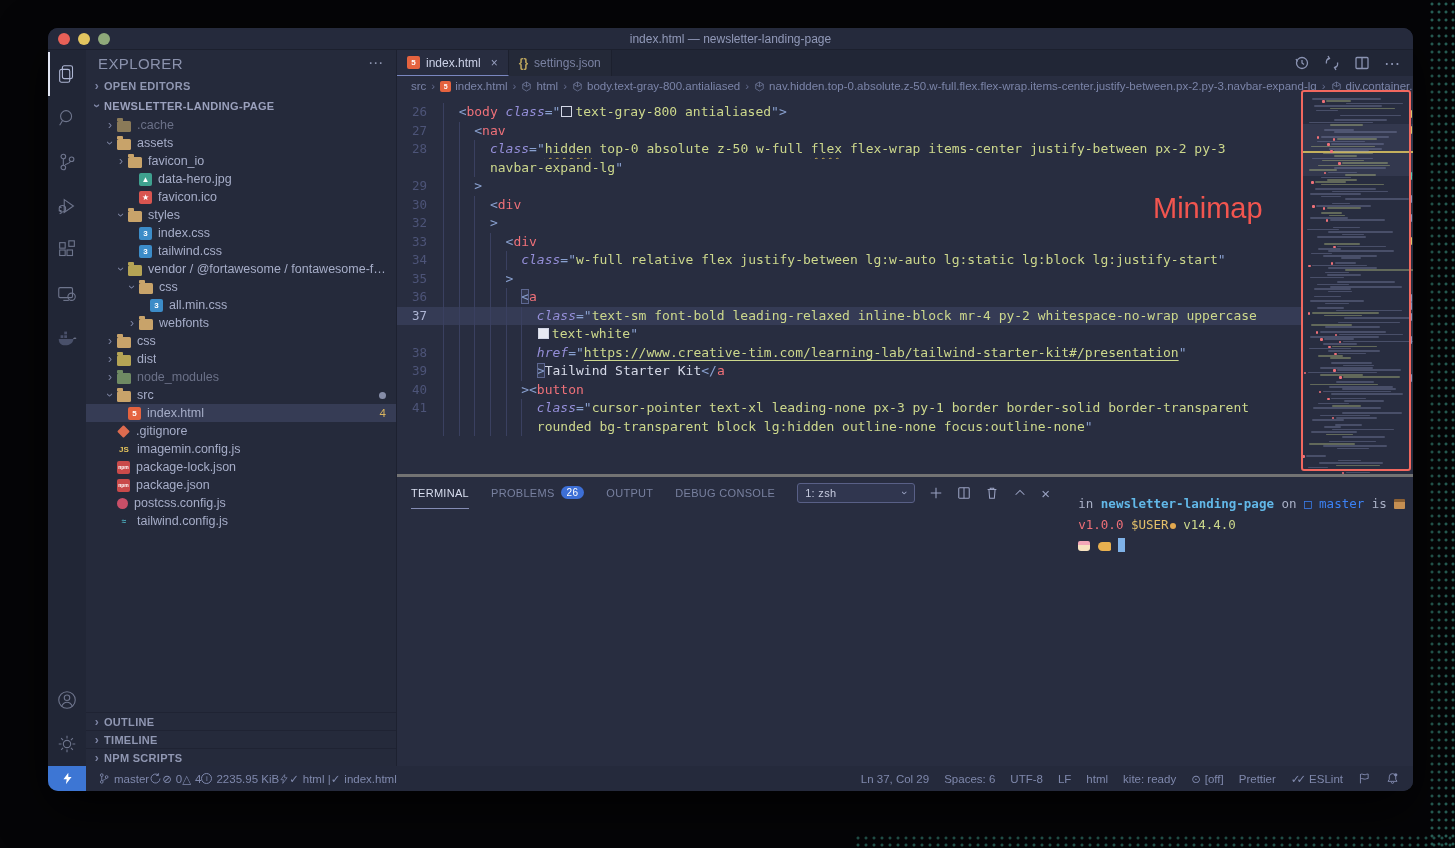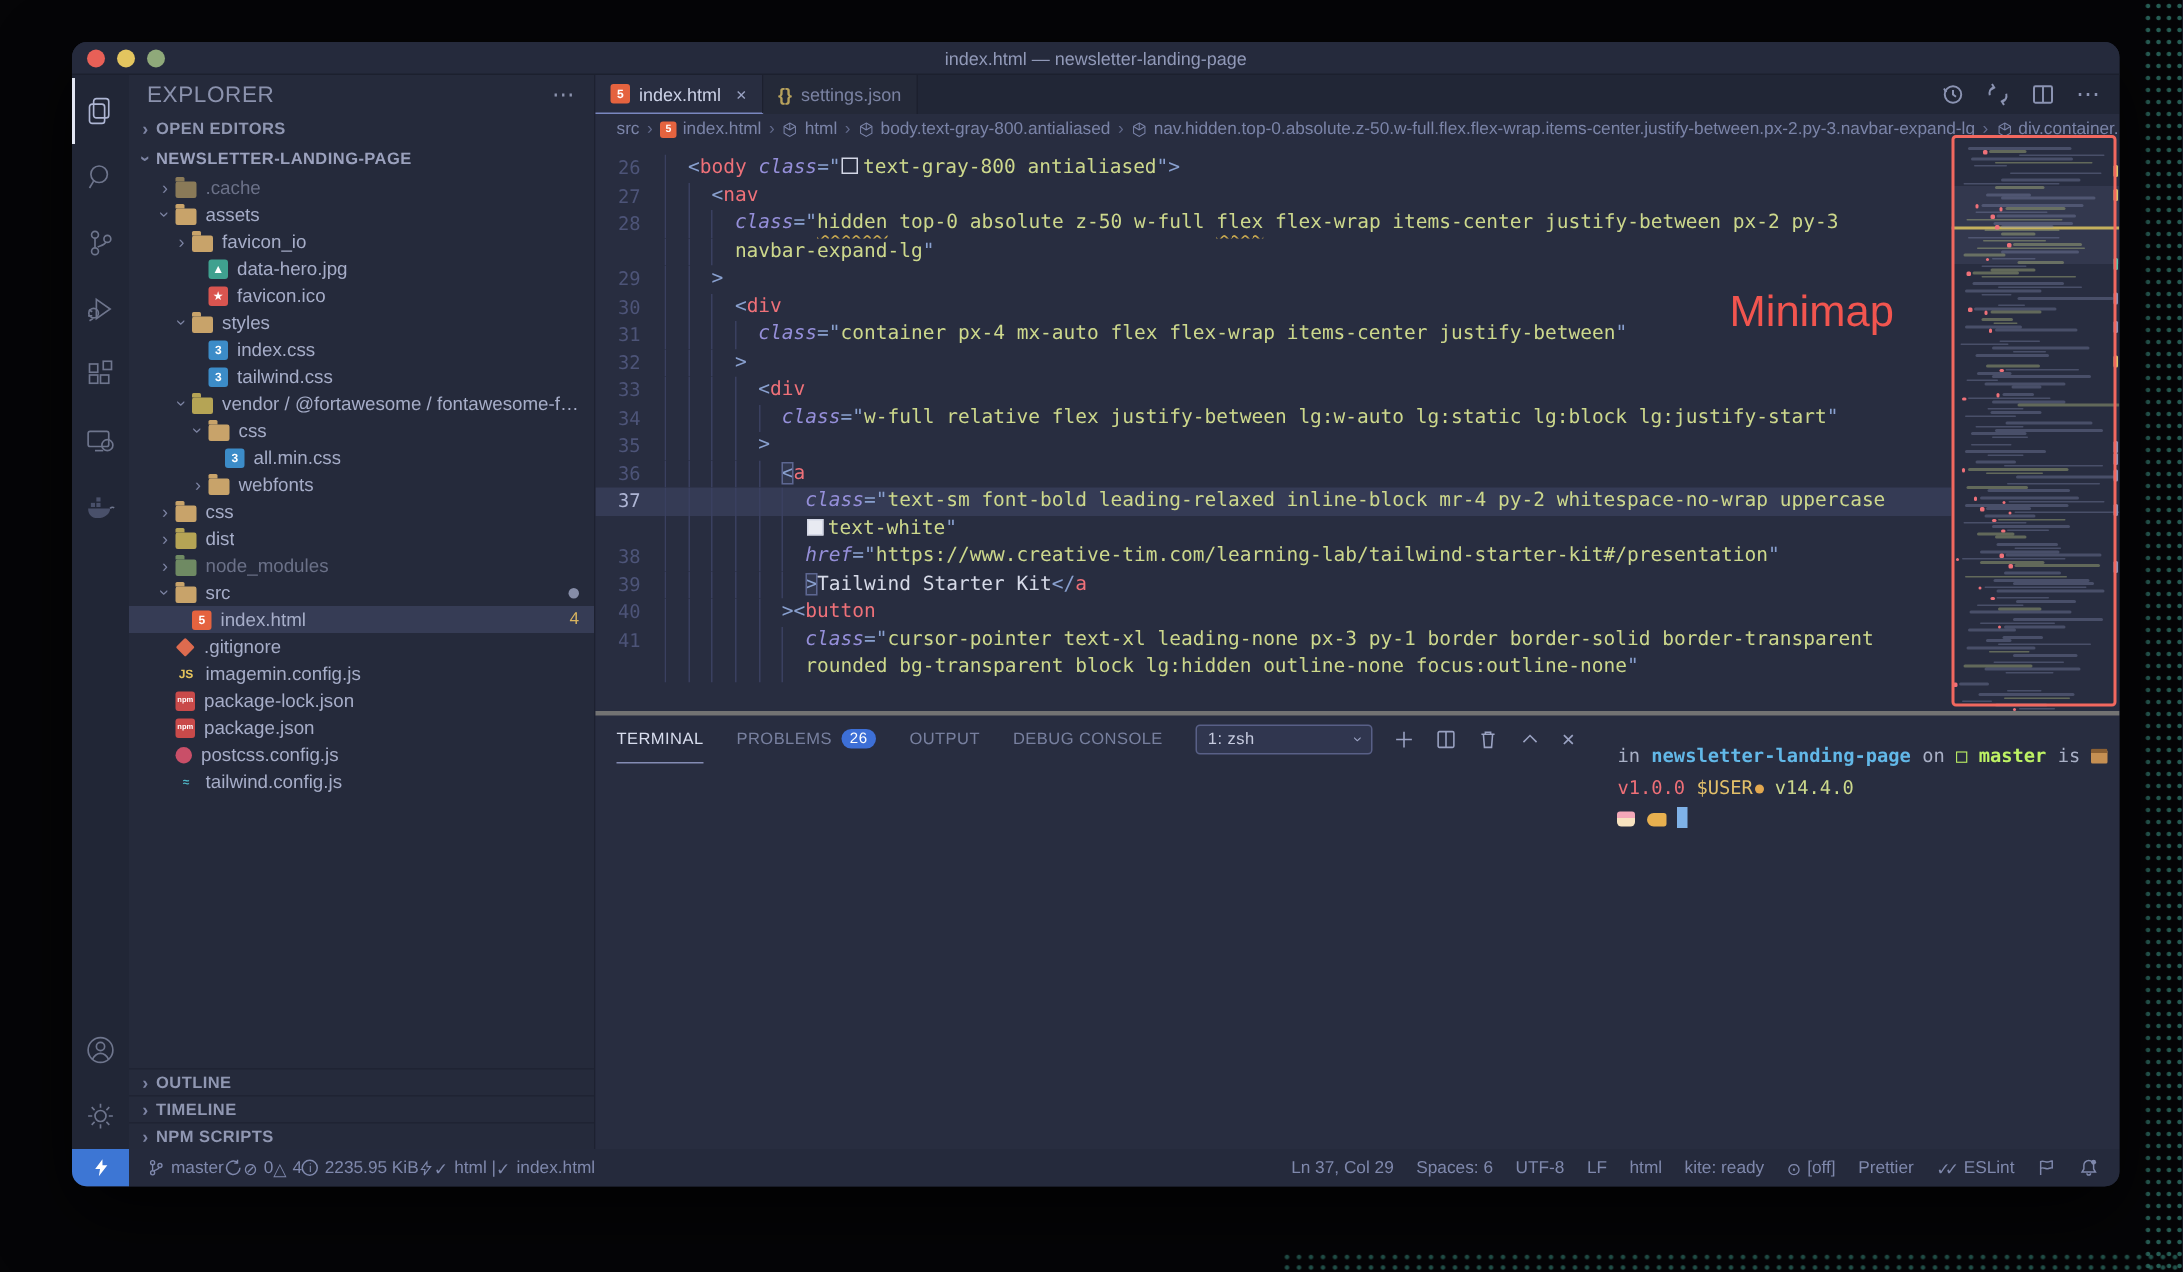--- a/index.html
+++ b/index.html
@@ -62,21 +62,21 @@
   .codearea{flex:1;position:relative;background:#282d40;min-height:0;overflow:hidden}
   .code{position:absolute;left:0;top:0;right:112px;bottom:0;padding-top:7px;font-family:"DejaVu Sans Mono",monospace;font-size:13px;overflow:hidden}
   .crow{display:flex;height:18.5px;line-height:18.5px;white-space:pre}
   .crow.cur{background:#353b55}
   .lineno{width:46px;padding-right:16px;text-align:right;color:#4d5478;flex:none;font-size:12.5px}
   .crow.cur .lineno{color:#aeb5d4}
   .ctext{flex:1;overflow:hidden}
   .guide{display:inline-block;width:2ch;border-left:1px solid #3a4060;height:18.5px;vertical-align:top}
   .tp{color:#89a0cf}.tt{color:#ef7179}.ta{color:#958fd9;font-style:italic}.ts{color:#cdd88c}.tx{color:#d6dae8}
   .sq{text-decoration:underline wavy #c9a94f 1px;text-underline-offset:4px;text-decoration-skip-ink:none}
-  .su{text-underline-offset:3px}
+  .su{text-decoration:underline;text-underline-offset:3px}
   .pb{outline:1px solid #5d6791;outline-offset:-1px;background:rgba(93,103,145,.18)}
   .db,.df{display:inline-block;width:11px;height:11px;border:1.5px solid #d3d7e6;margin:0 3px 0 1px;vertical-align:-1px}
   .df{background:#e8eaf2}
   
   .minimap{position:absolute;right:0;top:0;bottom:0;width:112px;background:#282d40;overflow:hidden}
   .mm-bar{position:absolute;height:1.6px;border-radius:1px}
   .mm-dot{position:absolute;width:2.5px;height:2.5px;background:#ef7179;border-radius:1px}
   .mm-viewport{position:absolute;left:0;right:0;background:rgba(130,140,180,.12)}
   .mm-curline{position:absolute;left:0;right:0;height:2px;background:rgba(222,198,96,.85)}
   .mm-marker{position:absolute;right:1px;width:3.5px;height:8px;border-radius:1px}
@@ -87,21 +87,21 @@
   .panel{height:292px;flex:none;border-top:3px solid #737373;background:#282d40;display:flex;flex-direction:row}
   .panel-tabs{height:32px;display:flex;align-items:center;padding:0 14px;gap:22px;font-size:11px;letter-spacing:.3px;color:#78809f;flex:none}
   .ptab{display:flex;align-items:center;gap:6px;height:100%;border-bottom:1px solid transparent}
   .ptab.active{color:#d9deef;border-bottom:1px solid #848cb4}
   .pbadge{background:#3d6fd6;color:#fff;border-radius:8px;font-size:10px;padding:1px 6px}
   .panel-right{margin-left:auto;display:flex;align-items:center;gap:14px;color:#9aa2c2}
   .shell-select{width:118px;height:20px;background:#30364f;border:1px solid #596087;border-radius:3px;display:flex;align-items:center;padding:0 7px;font-size:11px;color:#c6cbdf}
   .shell-select .chev{margin-left:auto;transform:rotate(90deg);display:inline-block;color:#9aa2c2}
   .panel-right svg{stroke:#9aa2c2;fill:none;stroke-width:1.2}
   .term{flex:1;padding:16px 0 0 14px;font-family:"DejaVu Sans Mono",monospace;font-size:12.5px;line-height:21px}
-  .t-d{color:#a9b0c6}.t-cy{color:#62b8e8;font-weight:bold}.t-pu{color:#bef264;font-weight:bold}
+  .t-d{color:#a9b0c6}.t-cy{color:#62b8e8;font-weight:bold}.t-pu{color:#3b82f6;font-weight:normal}
   .t-rd{color:#ee6f77}.t-yl{color:#e3c06a}.t-gr{color:#ccd88c}
   .t-dot{display:inline-block;width:6px;height:6px;border-radius:50%;background:#e3a84f;margin-left:1px}
   .t-pkg{display:inline-block;width:11px;height:10px;background:#c58f52;border-top:3px solid #8a5f33;border-radius:1px;vertical-align:-1px}
   .t-cake{display:inline-block;width:12px;height:10px;background:linear-gradient(#f3a7b8 45%,#f7e2c0 45%);border-radius:2px 2px 3px 3px;vertical-align:-1px}
   .t-hand{display:inline-block;width:13px;height:9px;background:#e8b04f;border-radius:5px 2px 2px 5px;vertical-align:-1px}
   .t-cur{display:inline-block;width:7px;height:14px;background:#7fb2e8;vertical-align:-2px}
   
   .statusbar{height:25px;background:#252a3c;flex:none;display:flex;align-items:stretch;font-size:11.5px;color:#7f88ac}
   .st-remote{width:38px;background:#3d76d4;color:#fff;display:flex;align-items:center;justify-content:center;flex:none}
   .st-left{display:flex;align-items:center;padding-left:12px}
@@ -447,21 +447,20 @@
           </span>
         </div>
       <div class="codearea">
         <div class="code" id="code">
             <div class="crow"><span class="lineno">26</span><span class="ctext"><span class="guide"></span><span class="tp">&lt;</span><span class="tt">body</span><span class="tx"> </span><span class="ta">class</span><span class="tp">="</span><span class="db"></span><span class="ts">text-gray-800 antialiased</span><span class="tp">"&gt;</span></span></div>
             <div class="crow"><span class="lineno">27</span><span class="ctext"><span class="guide"></span><span class="guide"></span><span class="tp">&lt;</span><span class="tt">nav</span></span></div>
             <div class="crow"><span class="lineno">28</span><span class="ctext"><span class="guide"></span><span class="guide"></span><span class="guide"></span><span class="ta">class</span><span class="tp">="</span><span class="ts sq">hidden</span><span class="ts"> top-0 absolute z-50 w-full </span><span class="ts sq">flex</span><span class="ts"> flex-wrap items-center justify-between px-2 py-3</span></span></div>
             <div class="crow"><span class="lineno"></span><span class="ctext"><span class="guide"></span><span class="guide"></span><span class="guide"></span><span class="ts">navbar-expand-lg</span><span class="tp">"</span></span></div>
             <div class="crow"><span class="lineno">29</span><span class="ctext"><span class="guide"></span><span class="guide"></span><span class="tp">&gt;</span></span></div>
             <div class="crow"><span class="lineno">30</span><span class="ctext"><span class="guide"></span><span class="guide"></span><span class="guide"></span><span class="tp">&lt;</span><span class="tt">div</span></span></div>
-            <div class="crow"><span class="lineno">31</span><span class="ctext"><span class="guide"></span><span class="guide"></span><span class="guide"></span><span class="guide"></span><span class="ta">class</span><span class="tp">="</span><span class="ts">container px-4 mx-auto flex flex-wrap items-center justify-between</span><span class="tp">"</span></span></div>
             <div class="crow"><span class="lineno">32</span><span class="ctext"><span class="guide"></span><span class="guide"></span><span class="guide"></span><span class="tp">&gt;</span></span></div>
             <div class="crow"><span class="lineno">33</span><span class="ctext"><span class="guide"></span><span class="guide"></span><span class="guide"></span><span class="guide"></span><span class="tp">&lt;</span><span class="tt">div</span></span></div>
             <div class="crow"><span class="lineno">34</span><span class="ctext"><span class="guide"></span><span class="guide"></span><span class="guide"></span><span class="guide"></span><span class="guide"></span><span class="ta">class</span><span class="tp">="</span><span class="ts">w-full relative flex justify-between lg:w-auto lg:static lg:block lg:justify-start</span><span class="tp">"</span></span></div>
             <div class="crow"><span class="lineno">35</span><span class="ctext"><span class="guide"></span><span class="guide"></span><span class="guide"></span><span class="guide"></span><span class="tp">&gt;</span></span></div>
             <div class="crow"><span class="lineno">36</span><span class="ctext"><span class="guide"></span><span class="guide"></span><span class="guide"></span><span class="guide"></span><span class="guide"></span><span class="tp pb">&lt;</span><span class="tt">a</span></span></div>
             <div class="crow cur"><span class="lineno">37</span><span class="ctext"><span class="guide"></span><span class="guide"></span><span class="guide"></span><span class="guide"></span><span class="guide"></span><span class="guide"></span><span class="ta">class</span><span class="tp">="</span><span class="ts">text-sm font-bold leading-relaxed inline-block mr-4 py-2 whitespace-no-wrap uppercase</span></span></div>
             <div class="crow"><span class="lineno"></span><span class="ctext"><span class="guide"></span><span class="guide"></span><span class="guide"></span><span class="guide"></span><span class="guide"></span><span class="guide"></span><span class="df"></span><span class="ts">text-white</span><span class="tp">"</span></span></div>
             <div class="crow"><span class="lineno">38</span><span class="ctext"><span class="guide"></span><span class="guide"></span><span class="guide"></span><span class="guide"></span><span class="guide"></span><span class="guide"></span><span class="ta">href</span><span class="tp">="</span><span class="ts su">https://www.creative-tim.com/learning-lab/tailwind-starter-kit#/presentation</span><span class="tp">"</span></span></div>
             <div class="crow"><span class="lineno">39</span><span class="ctext"><span class="guide"></span><span class="guide"></span><span class="guide"></span><span class="guide"></span><span class="guide"></span><span class="guide"></span><span class="tp pb">&gt;</span><span class="tx">Tailwind Starter Kit</span><span class="tp">&lt;/</span><span class="tt">a</span></span></div>
             <div class="crow"><span class="lineno">40</span><span class="ctext"><span class="guide"></span><span class="guide"></span><span class="guide"></span><span class="guide"></span><span class="guide"></span><span class="tp">&gt;&lt;</span><span class="tt">button</span></span></div>

